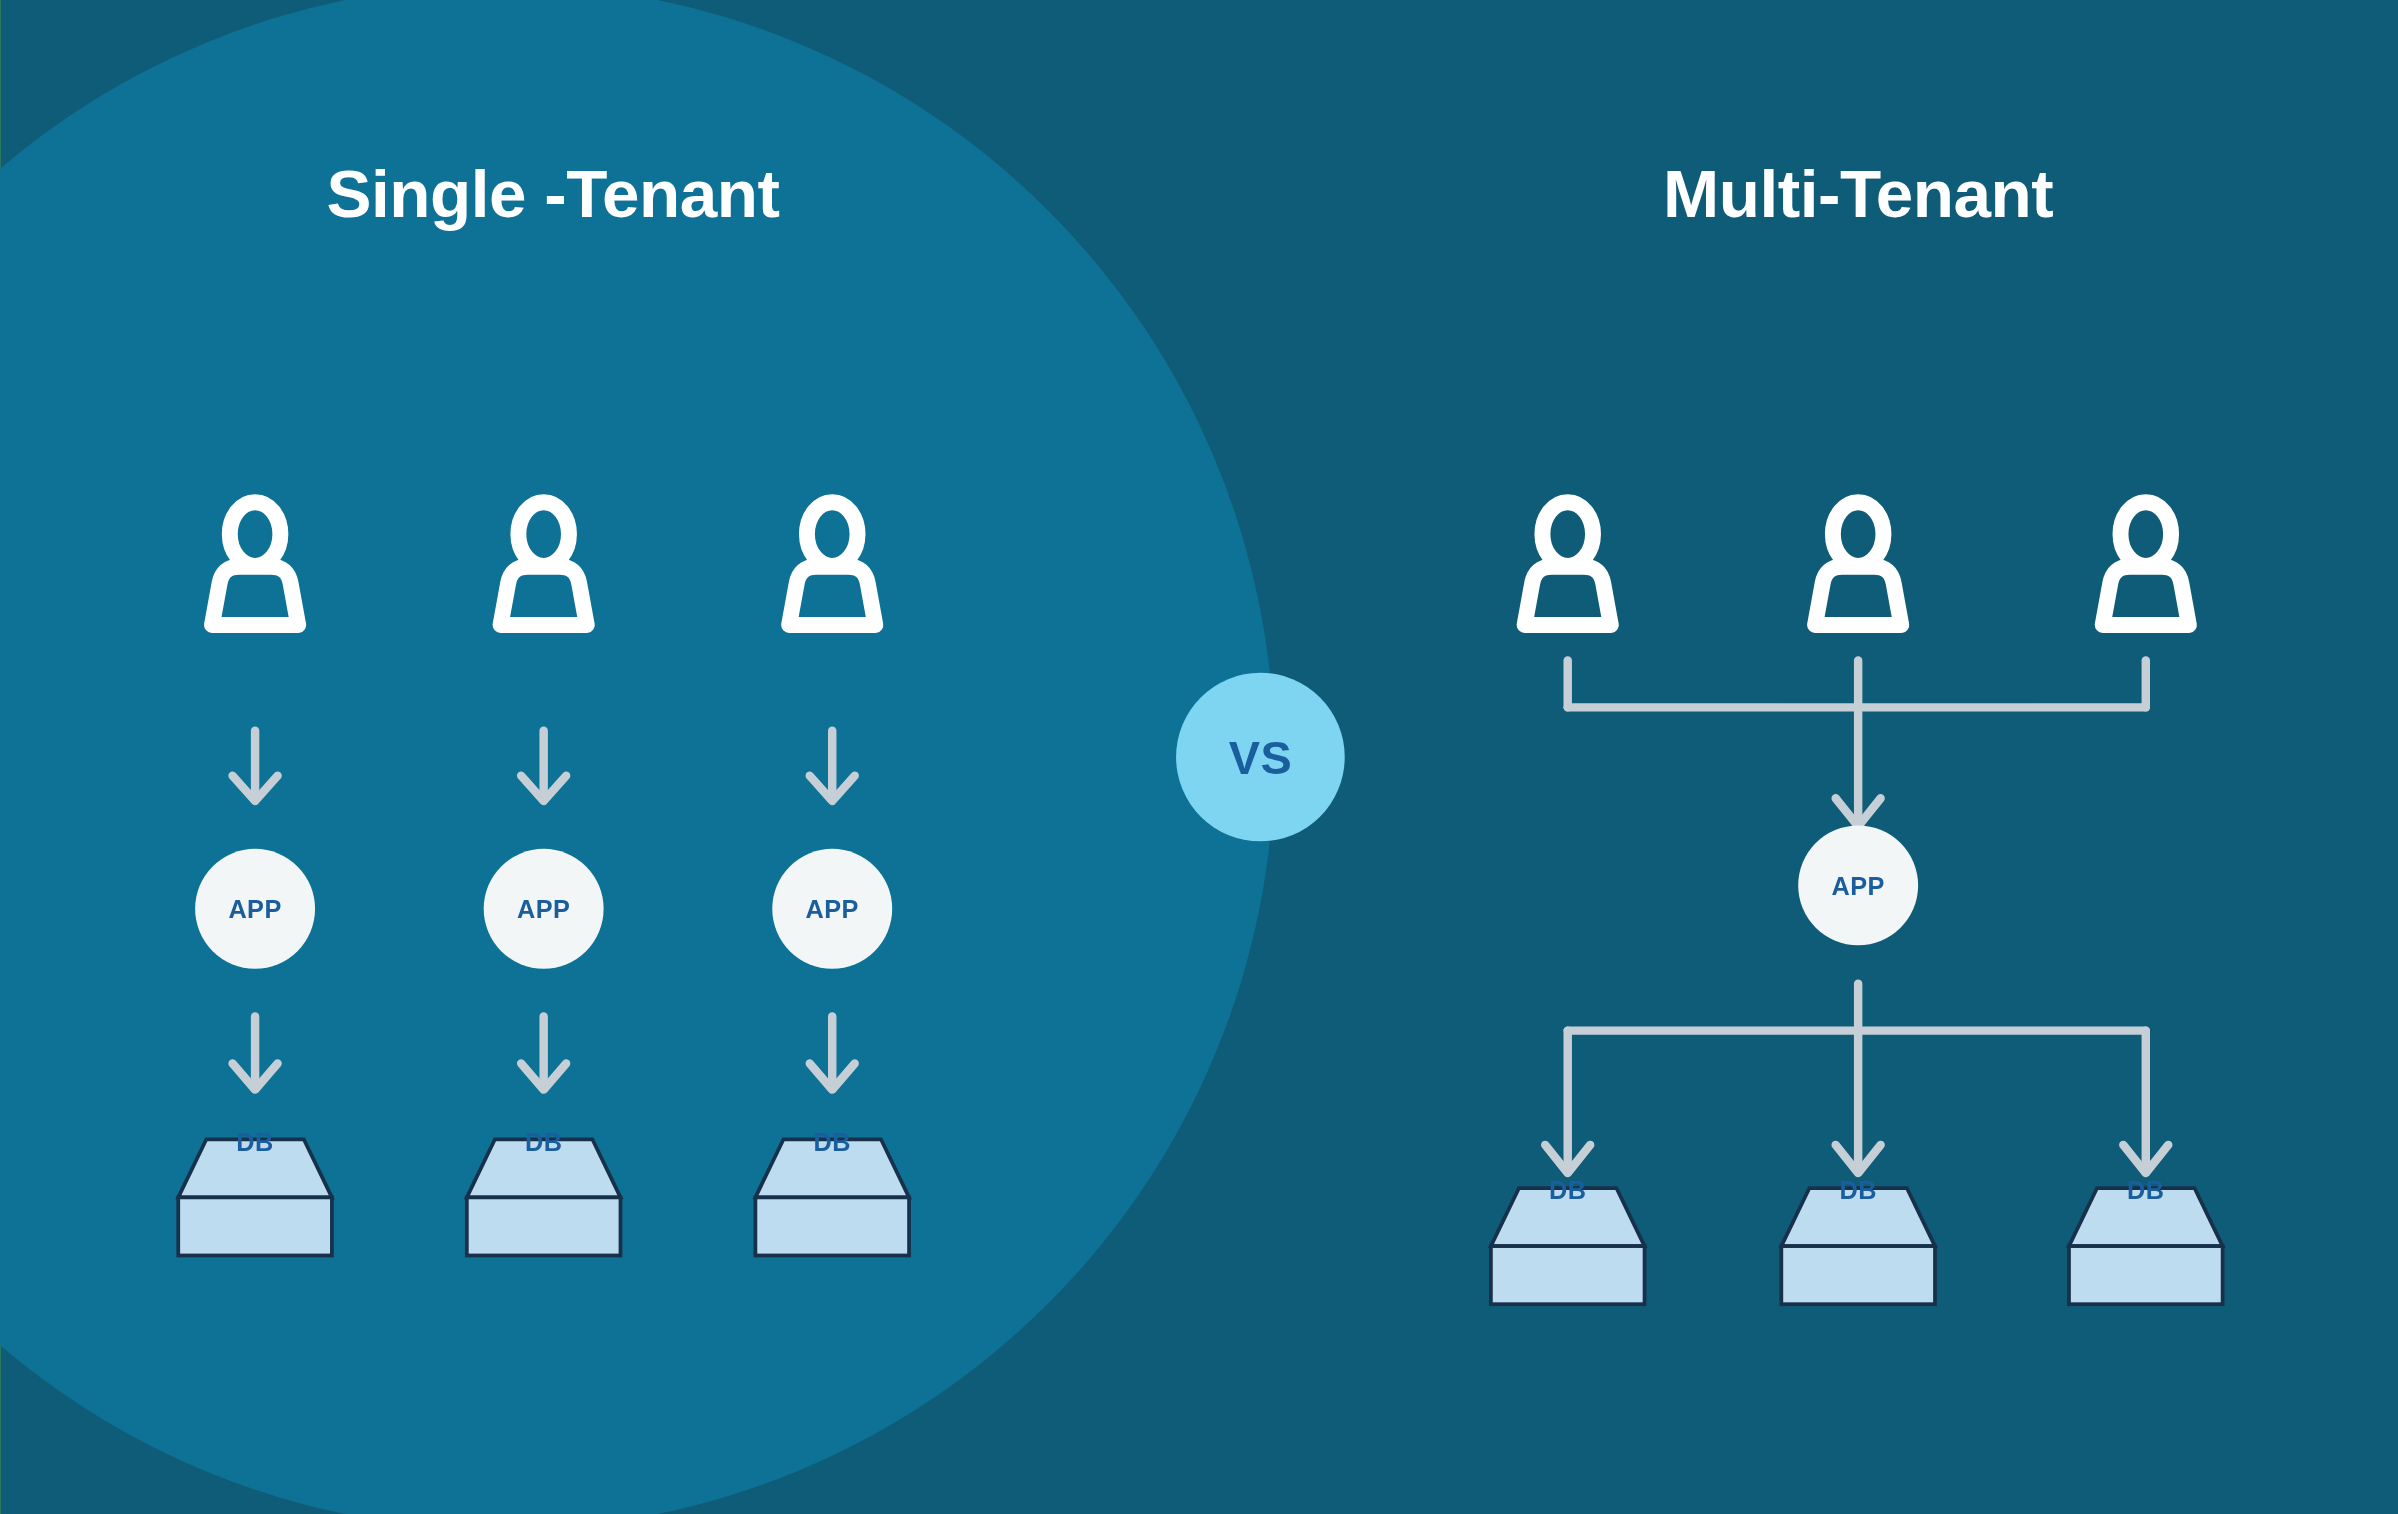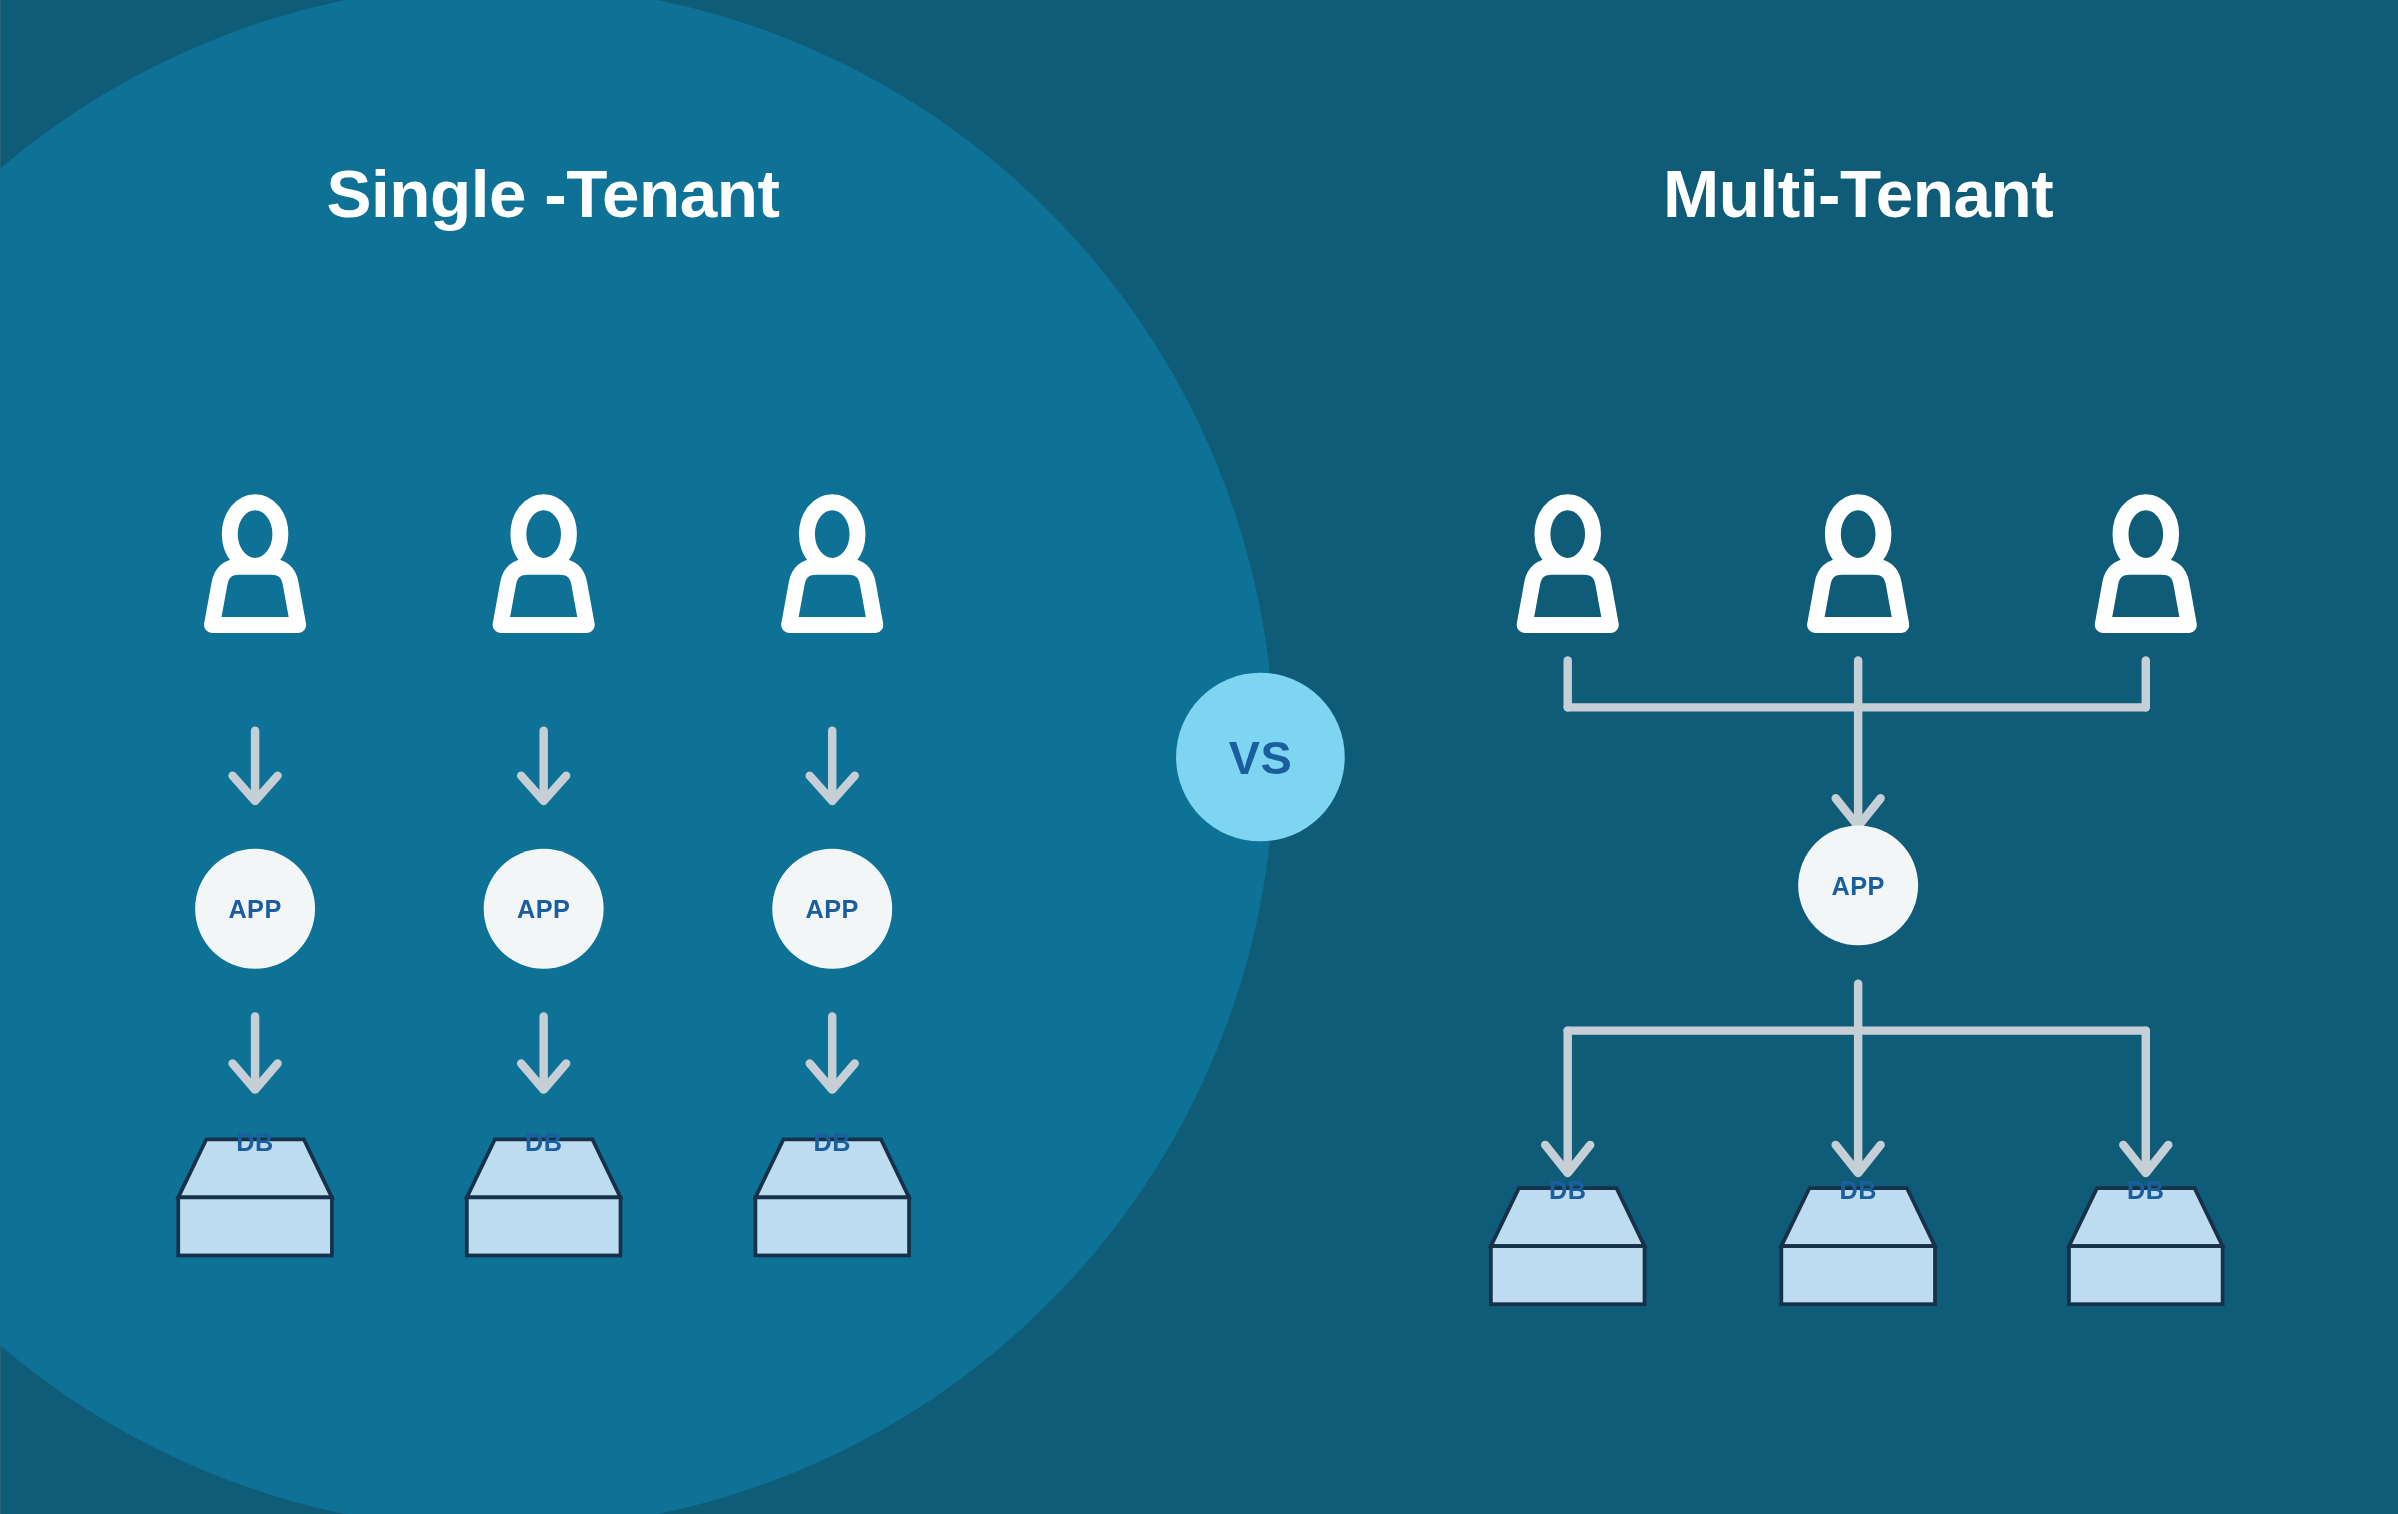--- a/index.html
+++ b/index.html
@@ -6,21 +6,21 @@
   html, body {
     margin: 0;
     padding: 0;
     background: #0F5C78;
   }
   #stage {
     position: relative;
     width: 2399px;
     height: 1515px;
     overflow: hidden;
-    background: #737373;
+    background: #84cc16;
     font-family: "Liberation Sans", sans-serif;
   }
   #bg-svg {
     position: absolute;
     left: 0; top: 0;
     width: 2399px;
     height: 1515px;
   }
   #diagram-svg {
     position: absolute;

